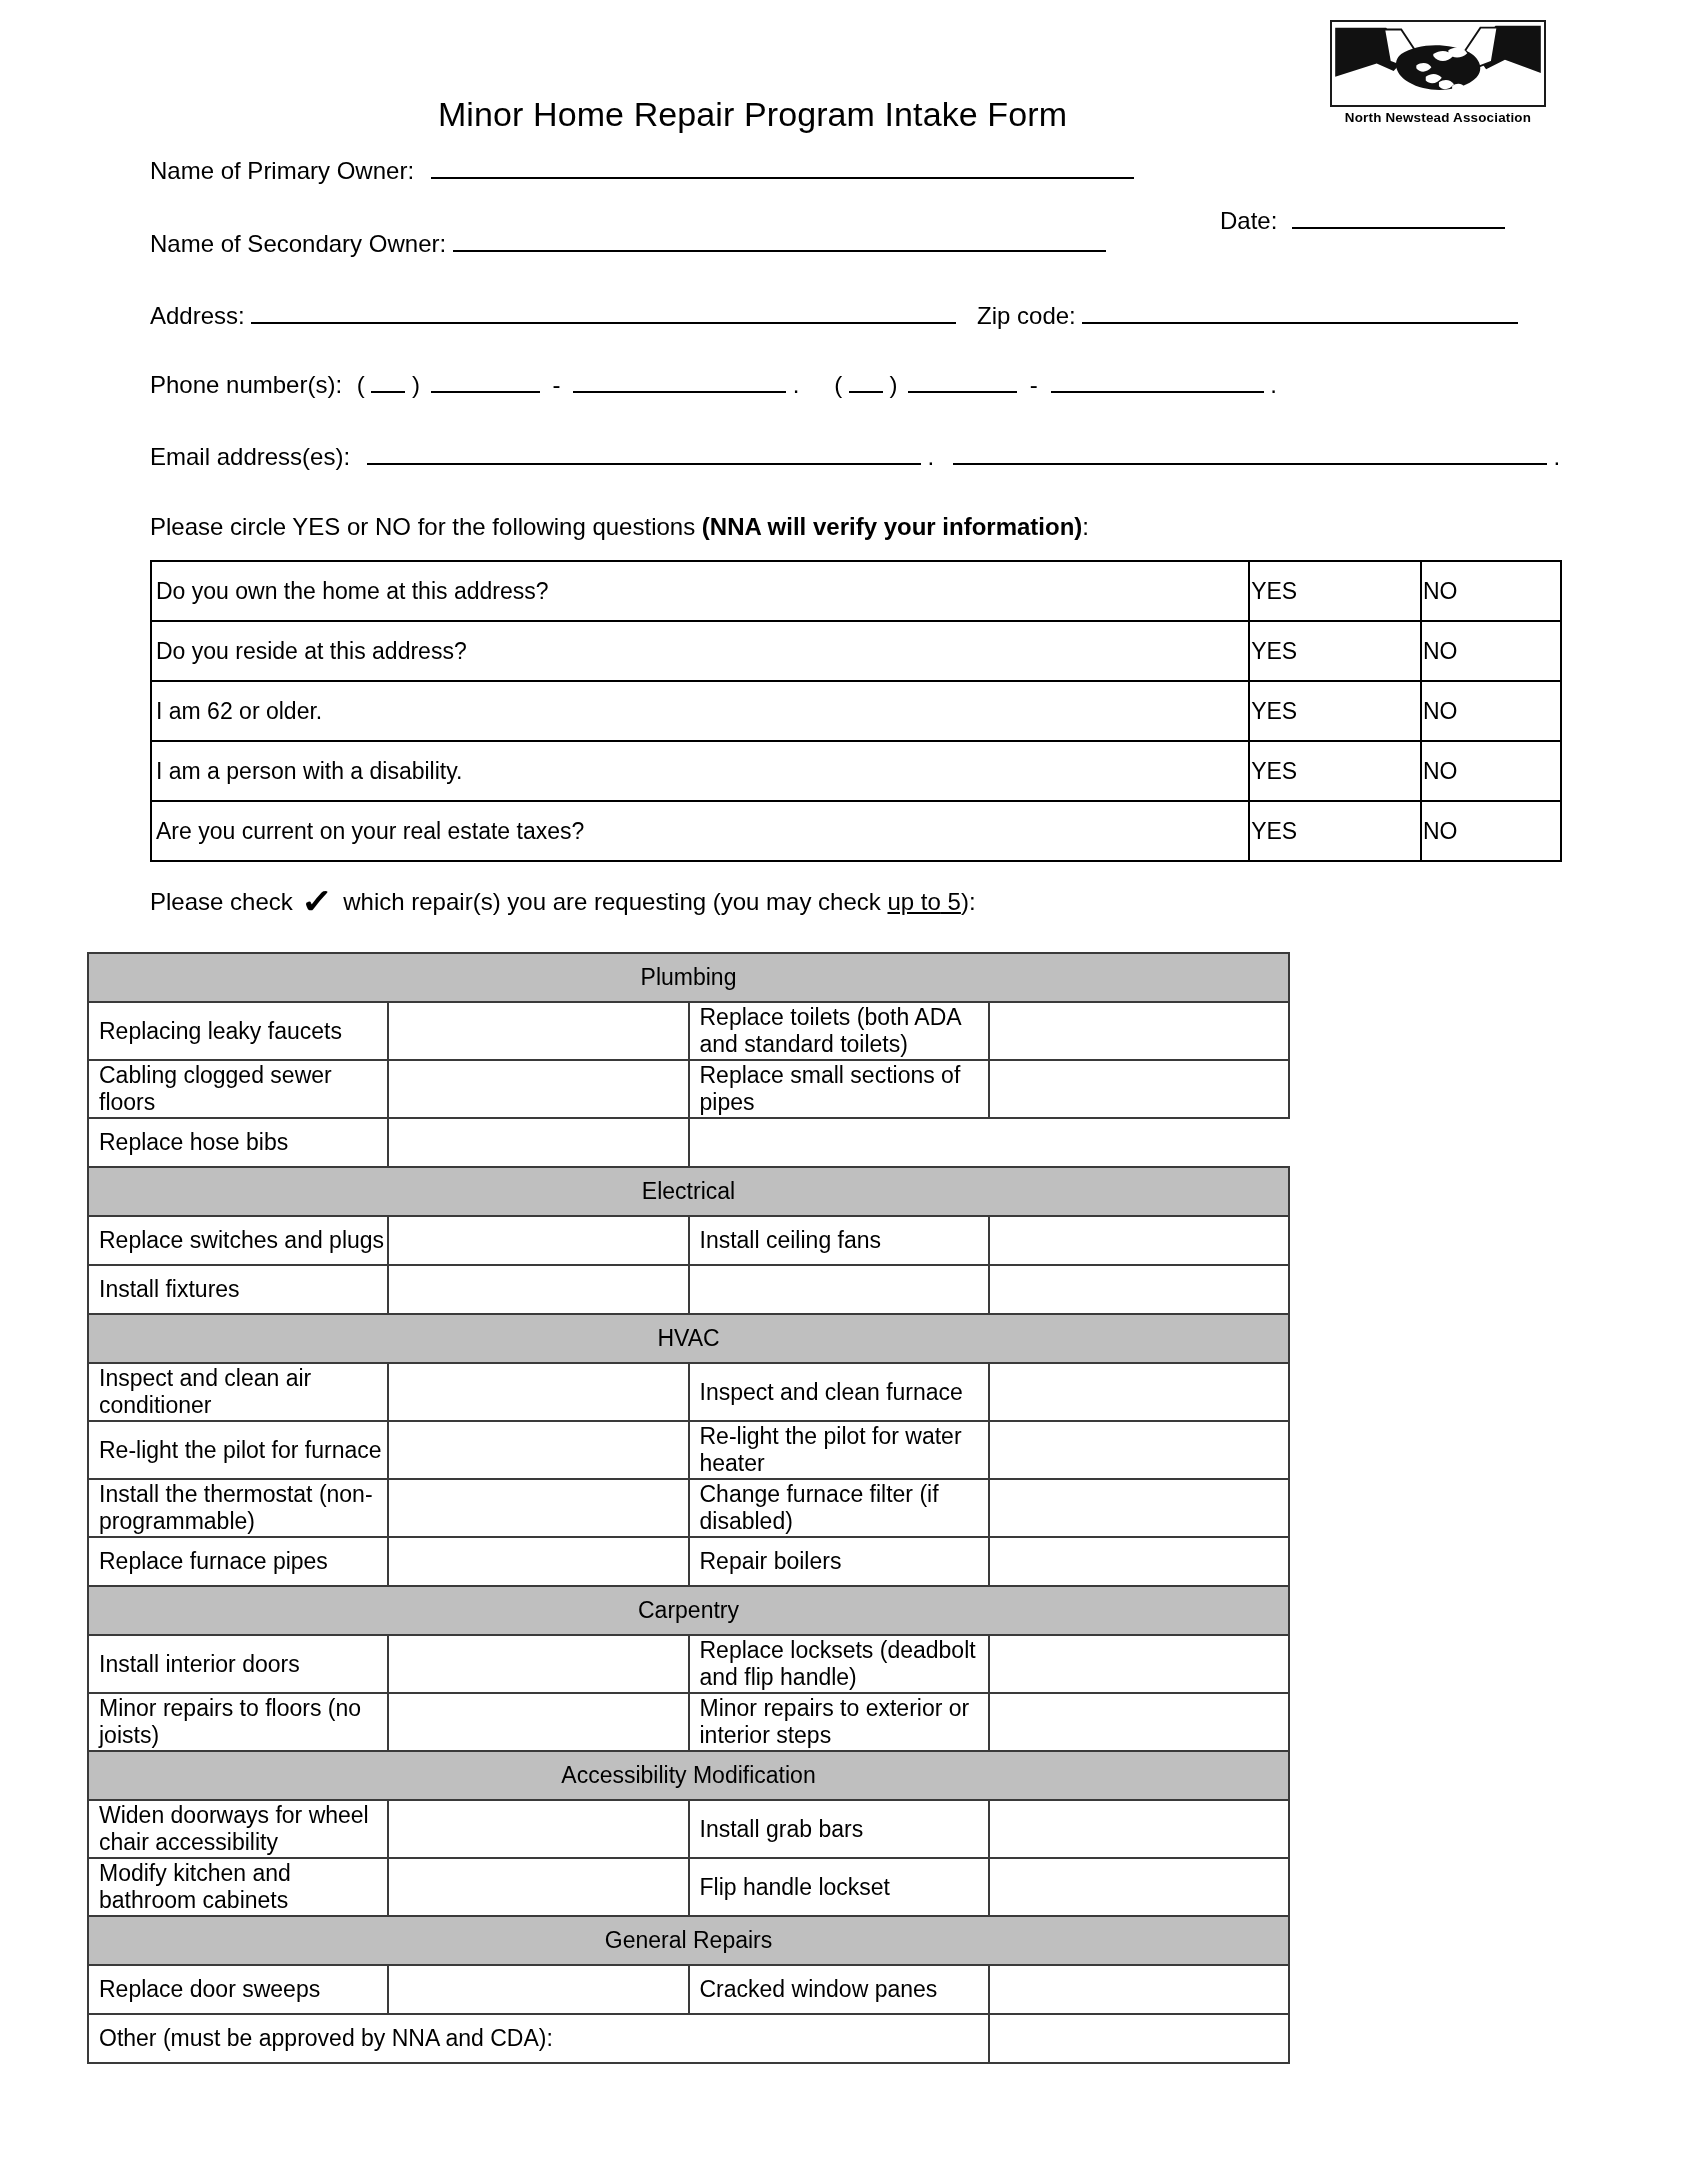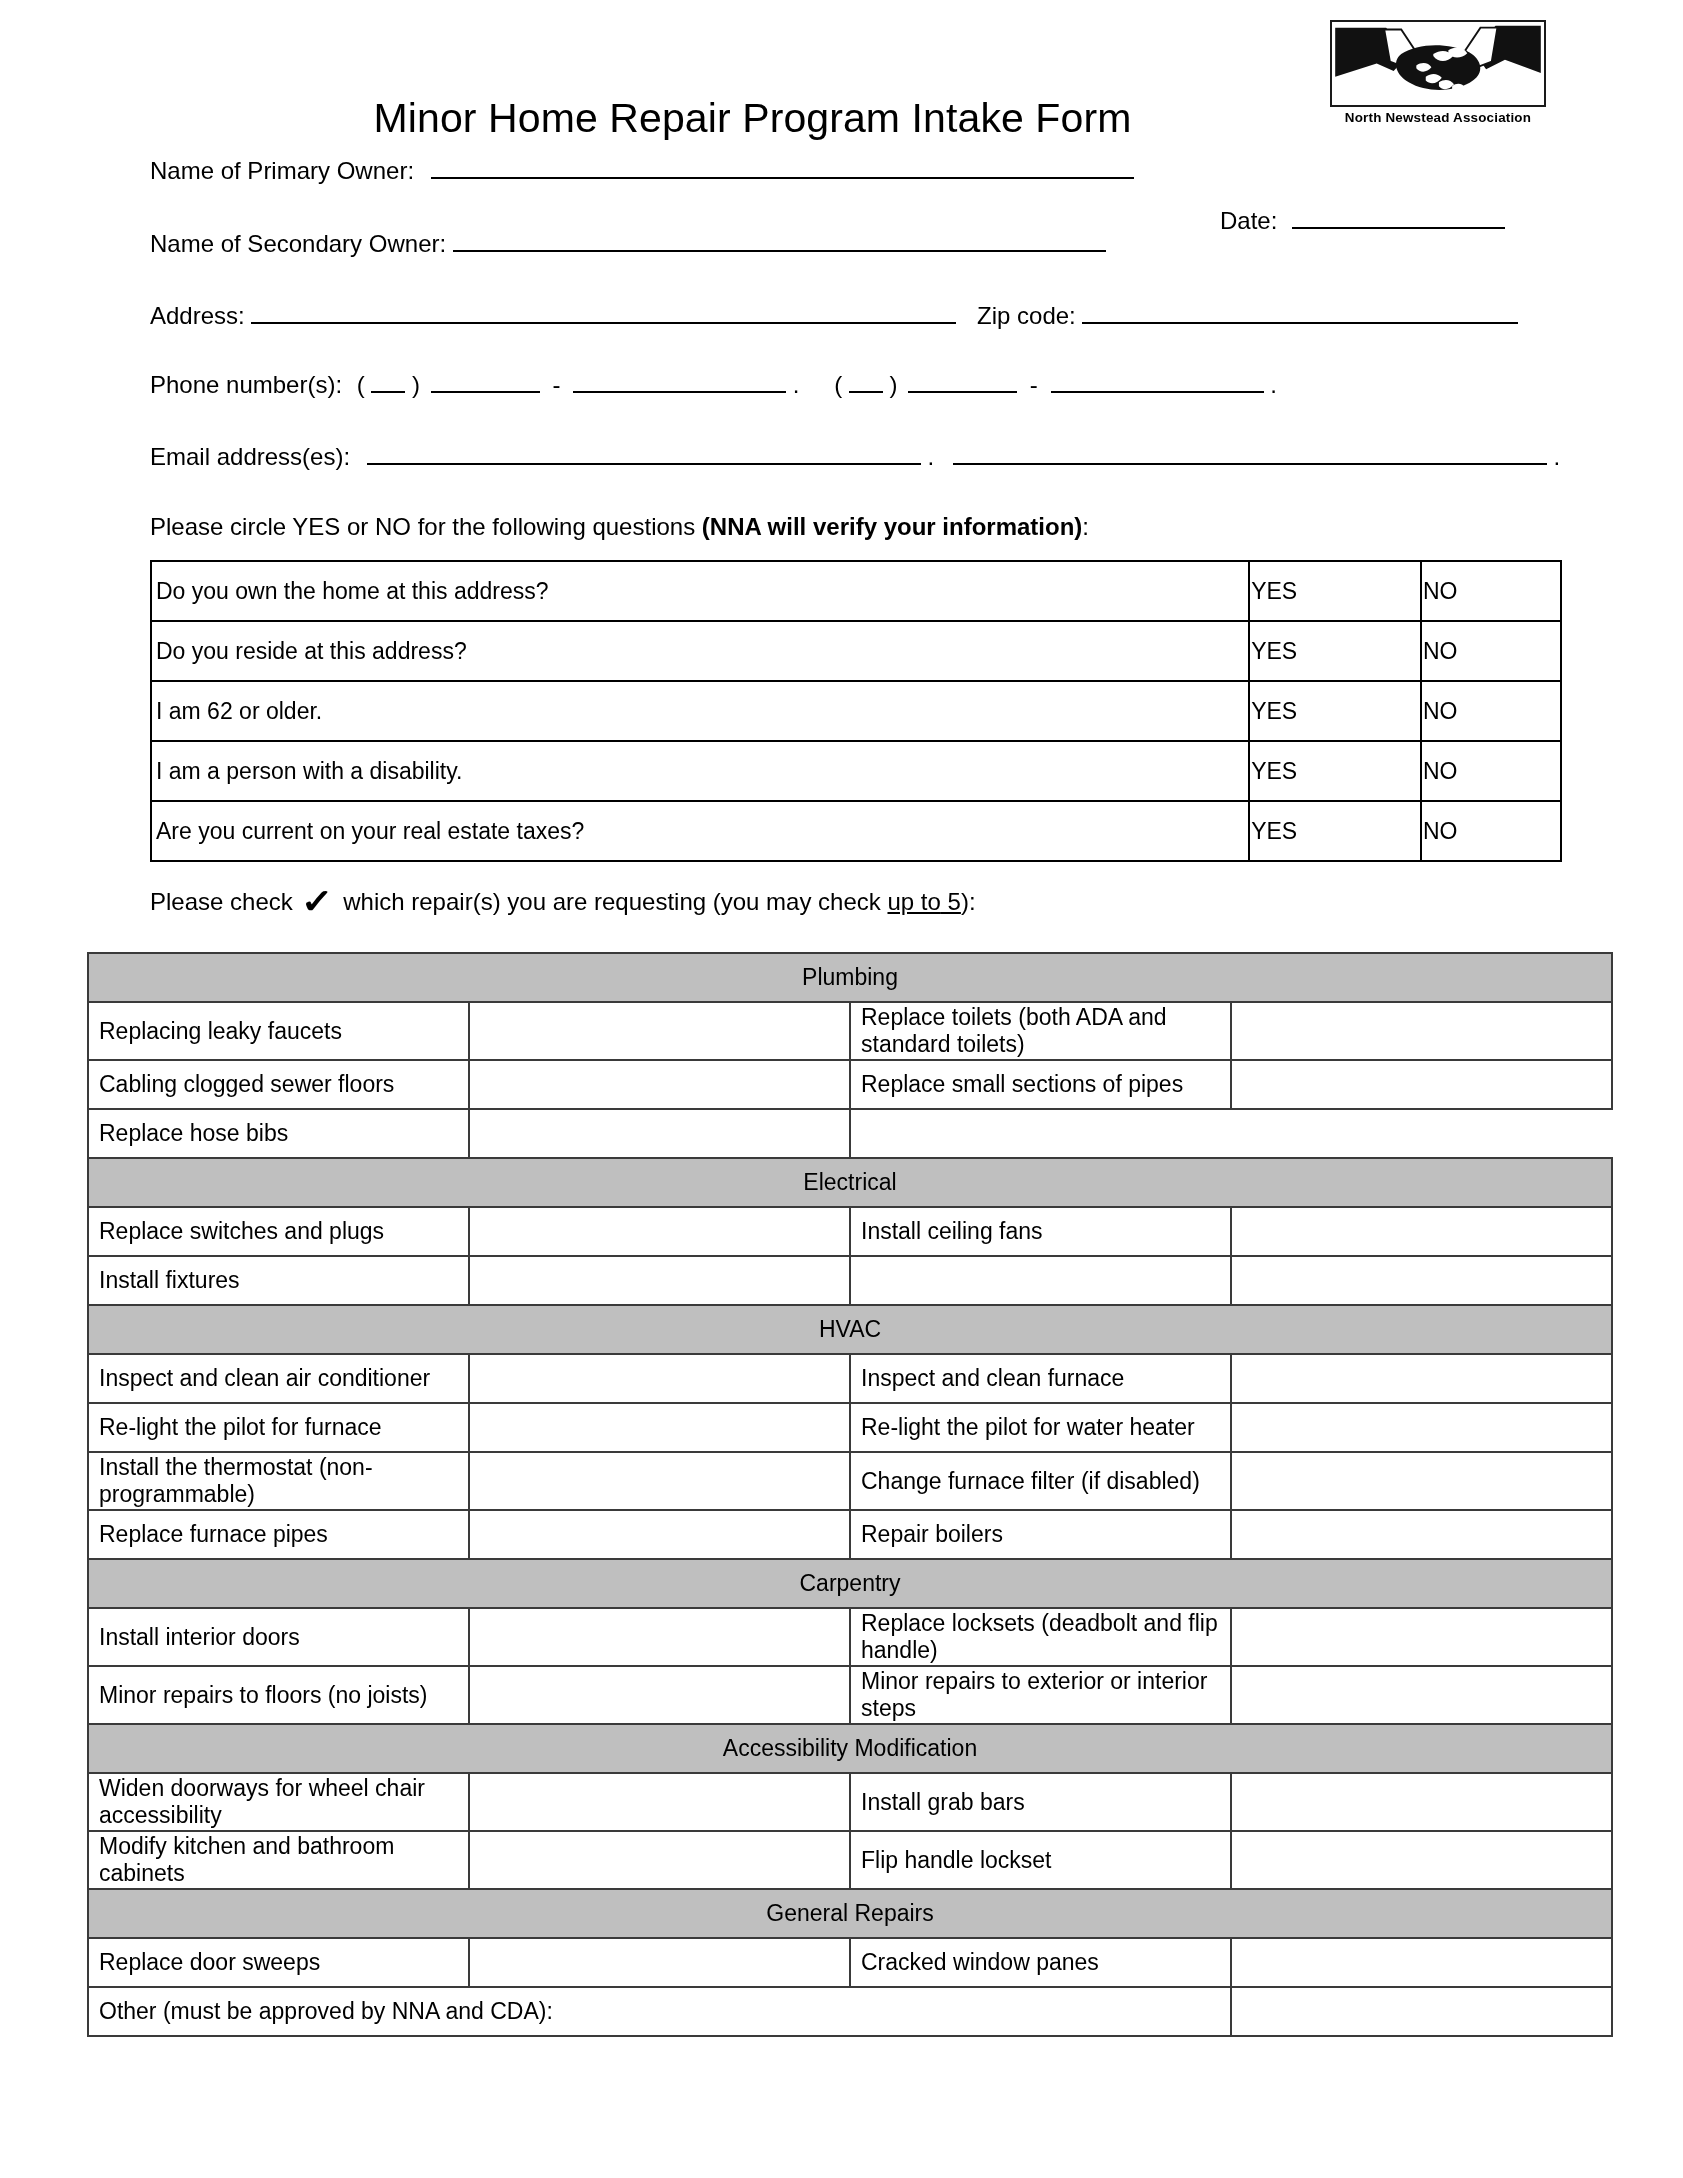--- a/index.html
+++ b/index.html
@@ -42,21 +42,21 @@
     white-space: nowrap;
   }
 
   
   .form-title {
     position: absolute;
     left: 0; top: 95px;
     width: 1683px;
     text-align: center;
     padding-right: 178px;
-    font-size: 41px;
+    font-size: 34px;
     letter-spacing: 0.1px;
   }
 
   
   .fields { position: absolute; left: 0; top: 0; width: 1683px; }
   .field-row {
     position: absolute;
     font-size: 24px;
     white-space: nowrap;
     line-height: 1.1;
@@ -113,21 +113,21 @@
     transform: translateY(3px) scaleX(1.15);
     margin: 0 12px 0 10px;
   }
   .u { text-decoration: underline; }
 
   
   .rep-table {
     position: absolute;
     left: 87px;
     top: 952px;
-    width: 1526px;
+    width: 1203px;
     border-collapse: collapse;
     table-layout: fixed;
   }
   .rep-table td {
     border: 2px solid #3a3a3a;
     font-size: 23px;
     height: 49px;
     vertical-align: middle;
     background: #ffffff;
   }

